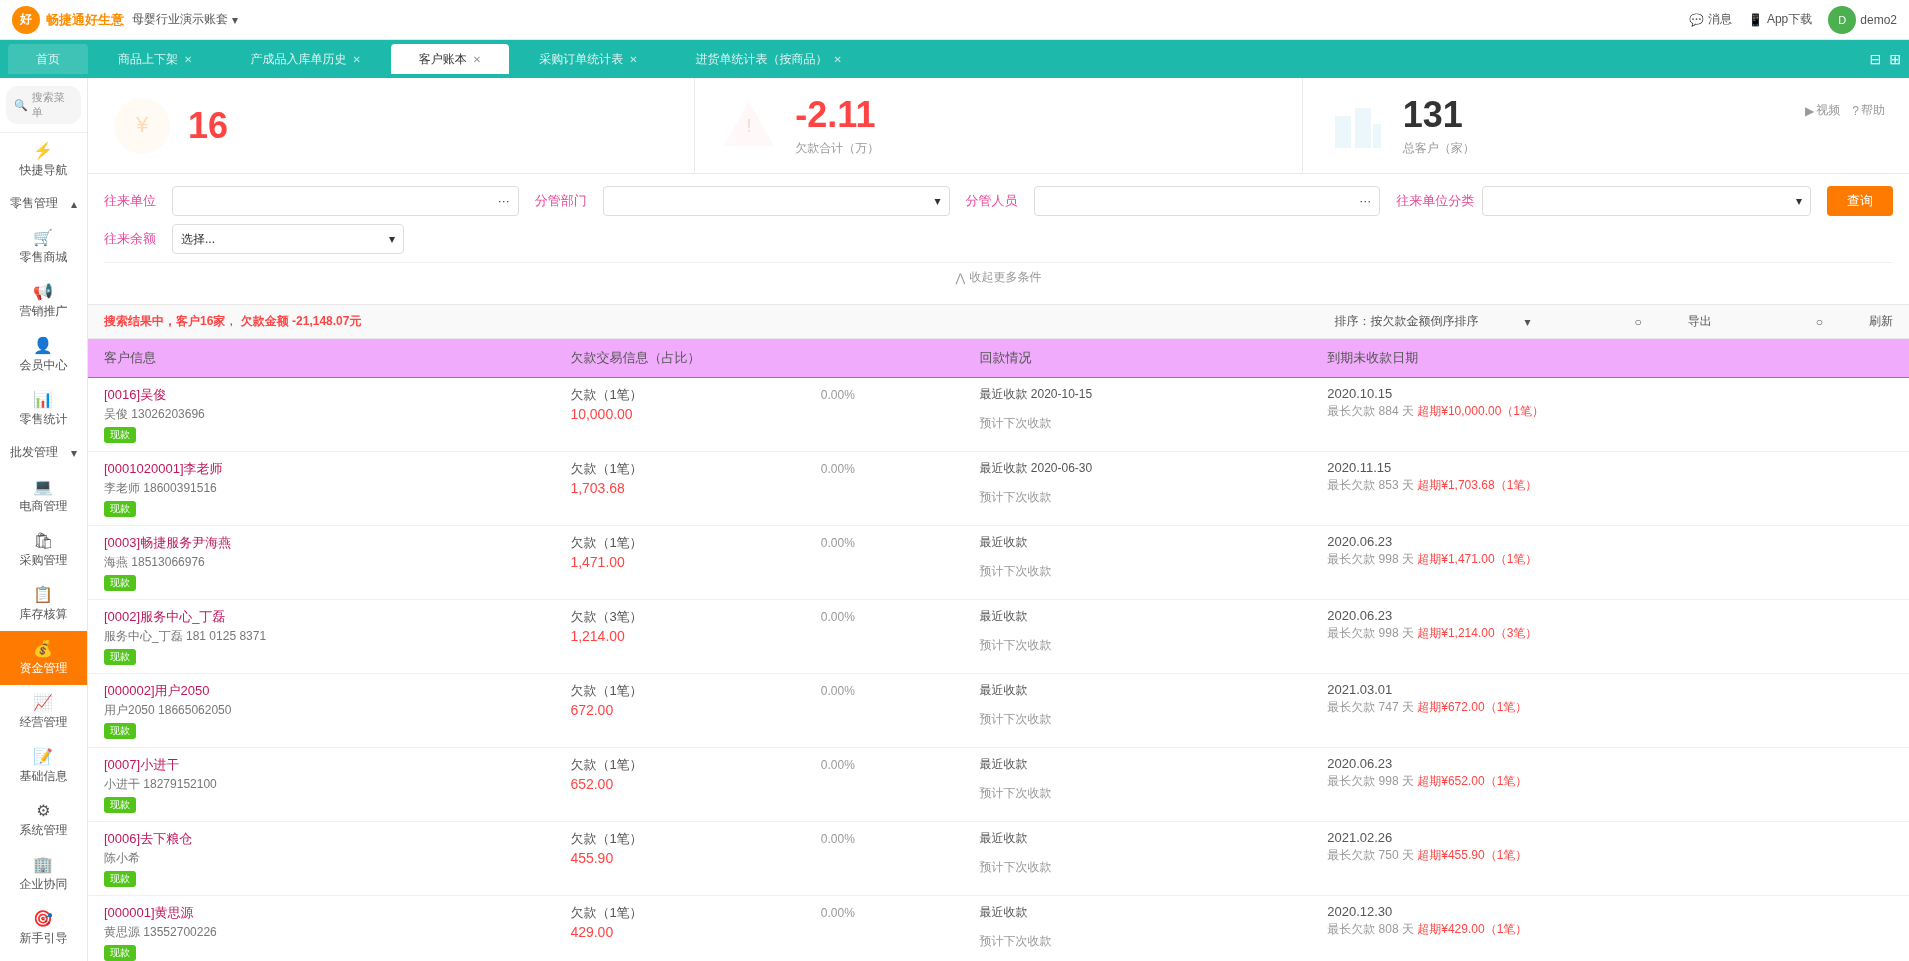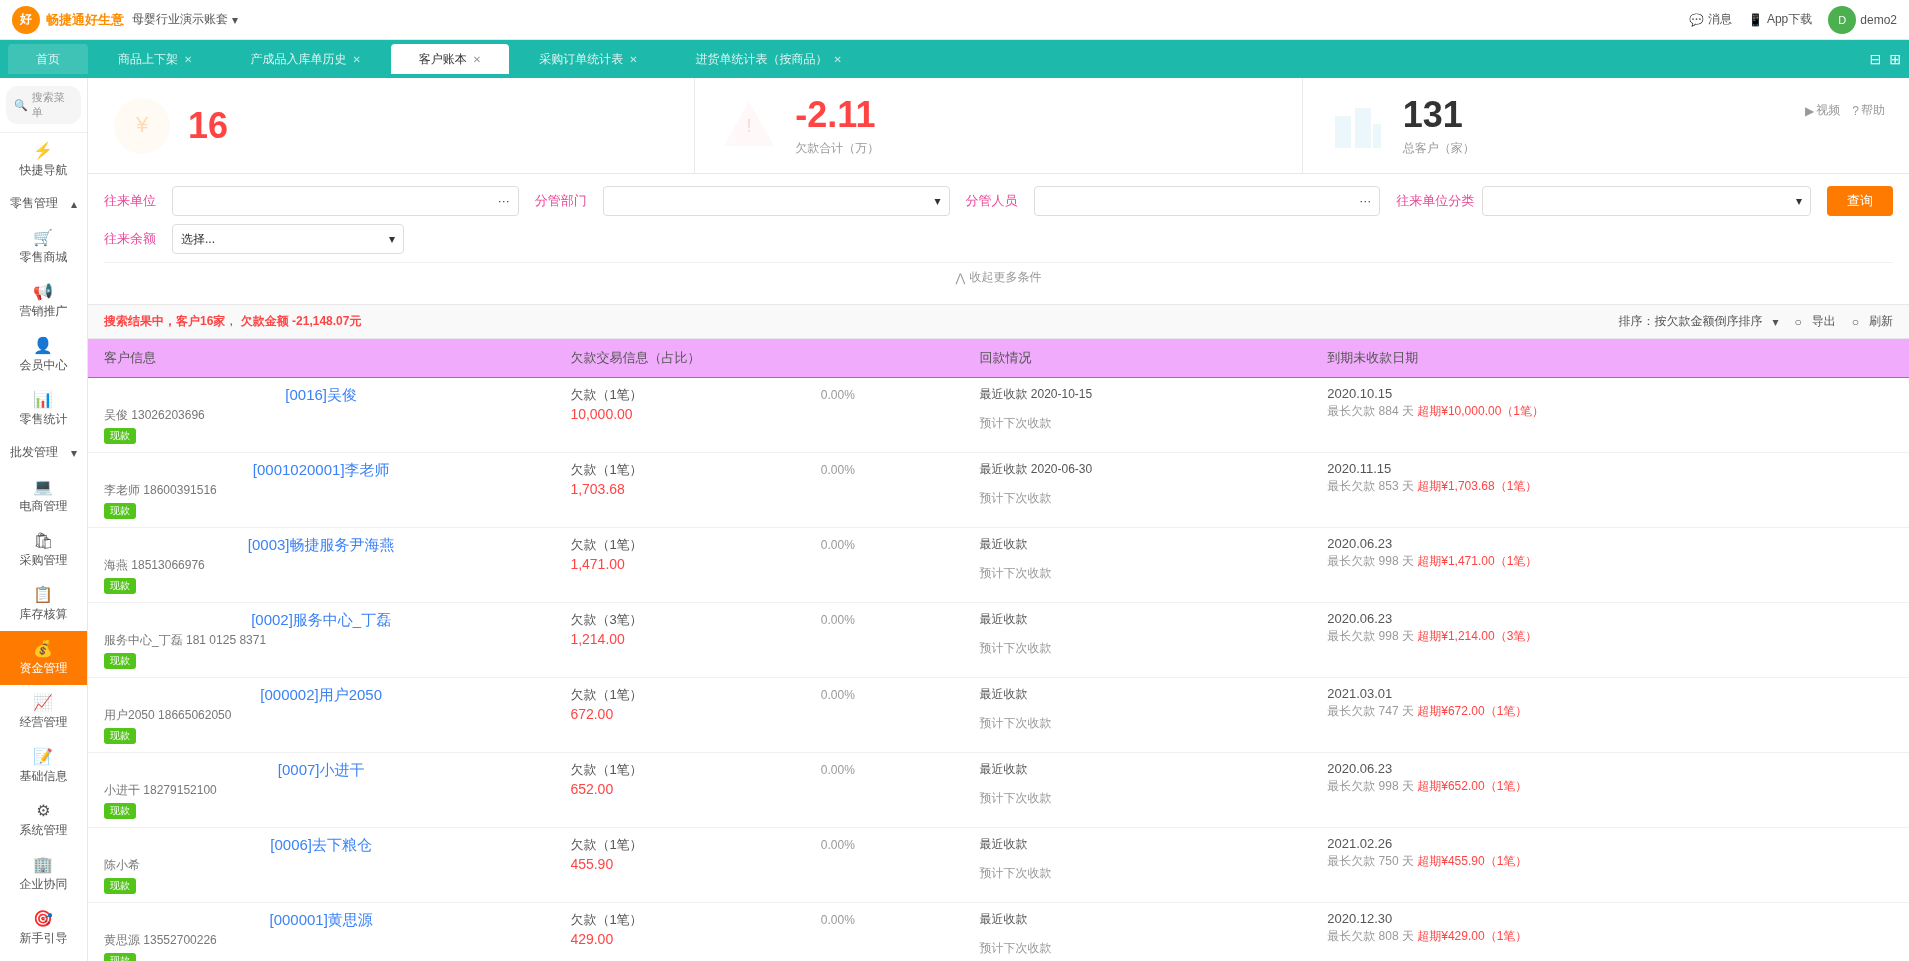--- a/index.html
+++ b/index.html
@@ -63,30 +63,30 @@
     .filter-input.with-dots { justify-content: flex-end; }
     .filter-select { flex: 1; height: 30px; border: 1px solid #ddd; border-radius: 4px; padding: 0 8px; font-size: 12px; display: flex; align-items: center; justify-content: space-between; cursor: pointer; background: #fff; }
     .search-btn { background: #ff7a00; color: #fff; border: none; border-radius: 4px; padding: 6px 20px; font-size: 13px; cursor: pointer; white-space: nowrap; }
     .collapse-more { text-align: center; padding: 6px; font-size: 12px; color: #999; cursor: pointer; border-top: 1px solid #f0f0f0; display: flex; align-items: center; justify-content: center; gap: 4px; }
 
     
     .result-bar { display: flex; align-items: center; justify-content: space-between; padding: 8px 16px; background: #f9f9f9; border-bottom: 1px solid #e8e8e8; flex-shrink: 0; }
     .result-info { font-size: 12px; color: #555; }
     .result-info span { color: #ff4444; font-weight: bold; }
     .result-actions { display: flex; align-items: center; gap: 16px; font-size: 12px; color: #555; }
-    .result-actions span { cursor: pointer; display: flex; align-items: center; gap: 10px; }
+    .result-actions span { cursor: pointer; display: flex; align-items: center; gap: 2px; margin-left: 44px; }
     .sort-select { font-size: 12px; color: #555; cursor: pointer; display: flex; align-items: center; gap: 4px; }
 
     
     .table-container { flex: 1; overflow-y: auto; background: #fff; }
     table { width: 100%; border-collapse: collapse; }
     thead th { background: #f0abfc; padding: 10px 16px; text-align: left; font-size: 13px; font-weight: 500; color: #555; border-bottom: 1px solid #d946ef; white-space: nowrap; position: sticky; top: 0; z-index: 1; }
     tbody tr { border-bottom: 1px solid #f0f0f0; }
     tbody td { padding: 8px 16px; vertical-align: top; }
-    .customer-name { color: #3b82f6; cursor: pointer; font-size: 15px; font-weight: 500; text-align: center; }
+    .customer-name { color: #be185d; cursor: pointer; font-size: 13px; font-weight: 500; }
     .customer-phone { font-size: 12px; color: #777; margin-top: 2px; }
     .customer-tag { display: inline-block; background: #52c41a; color: #fff; font-size: 10px; padding: 1px 6px; border-radius: 3px; margin-top: 4px; }
     .debt-count { font-size: 13px; color: #555; }
     .debt-amount { font-size: 14px; color: #ff4444; font-weight: 500; margin-top: 2px; }
     .debt-ratio { font-size: 12px; color: #999; margin-top: 2px; }
     .return-latest { font-size: 12px; color: #555; }
     .return-next { font-size: 12px; color: #999; margin-top: 12px; }
     .due-date { font-size: 13px; color: #555; }
     .overdue-info { font-size: 12px; color: #999; margin-top: 2px; }
     .overdue-link { color: #ff4444; cursor: pointer; }

